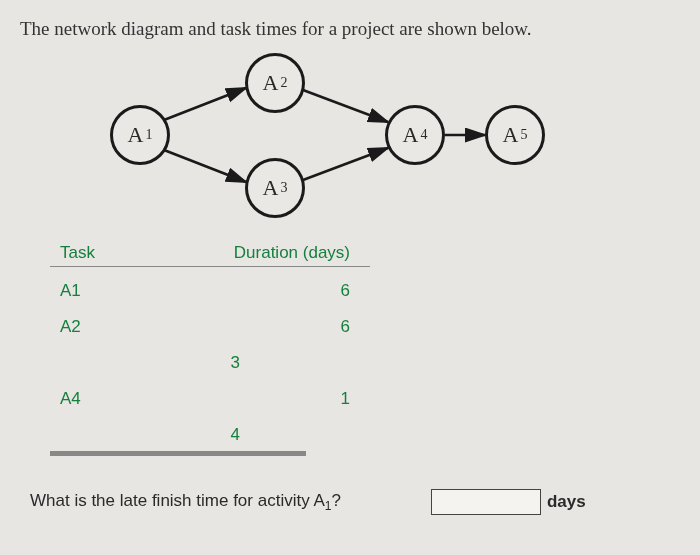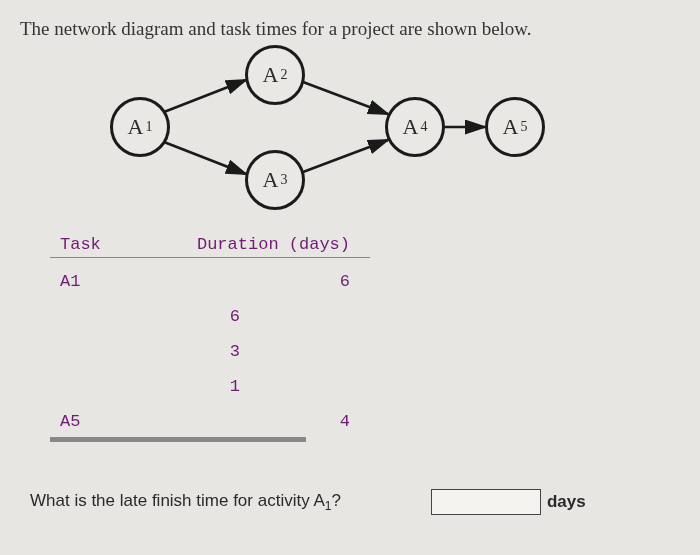--- a/index.html
+++ b/index.html
@@ -8,21 +8,21 @@
       height: 555px;
       background: #e8e6e3;
       font-family: Georgia, 'Times New Roman', serif;
       padding: 18px 20px;
       color: #2a2a2a;
       position: relative;
     }
     .intro {
       font-size: 19px;
       color: #333;
-      margin-bottom: 2px;
+      margin-bottom: 10px;
     }
     .diagram-area {
       position: relative;
       width: 540px;
       height: 170px;
       margin: 0 auto 20px 70px;
     }
     .node {
       position: absolute;
       width: 60px;
@@ -51,23 +51,23 @@
       width: 540px;
       height: 170px;
       pointer-events: none;
     }
     .table-wrap {
       margin-left: 30px;
       width: 320px;
     }
     .tbl {
       width: 100%;
-      font-family: Liberation Mono, monospace;
+      font-family: Liberation Sans, sans-serif;
       font-size: 17px;
-      color: #701a75;
+      color: #15803d;
     }
     .tbl .hdr {
       display: flex;
       border-bottom: 1px solid #888;
       padding: 3px 0;
     }
     .tbl .row {
       display: flex;
       padding: 2px 0;
       margin-top: 12px;
@@ -151,30 +151,31 @@
   <div class="tbl">
     <div class="hdr">
       <div class="c1">Task</div>
       <div class="c2">Duration (days)</div>
     </div>
     <div class="row">
       <div class="c1">A1</div>
       <div class="c2">6</div>
     </div>
     <div class="row">
+      <div class="c1">A2</div>
       <div class="c2">6</div>
     </div>
     <div class="row">
       <div class="c2">3</div>
     </div>
     <div class="row">
+      <div class="c1">A4</div>
       <div class="c2">1</div>
     </div>
     <div class="row">
-      <div class="c1">A5</div>
       <div class="c2">4</div>
     </div>
     <div class="lastline"></div>
   </div>
 </div>
 
 <div class="question-row">
   <span class="qtext">
     <span>What is the late finish time for activity A</span><span class="subq">1</span><span>?</span>
   </span>

